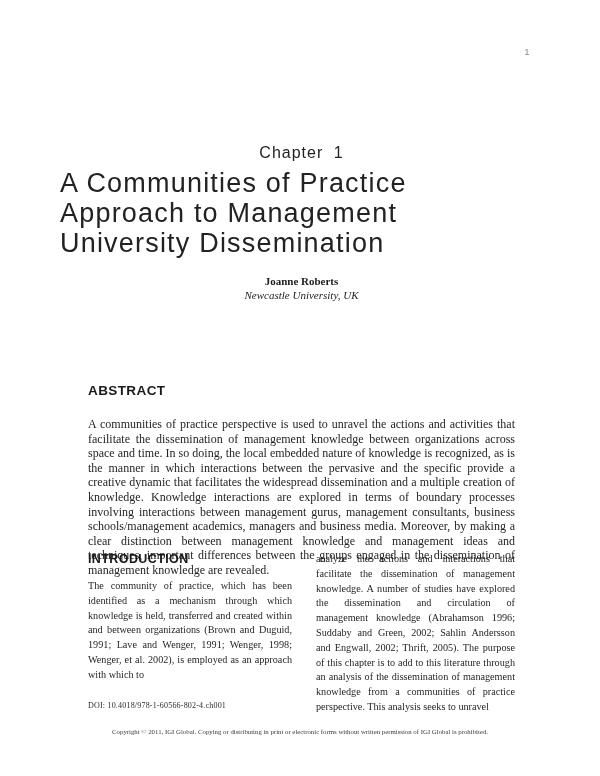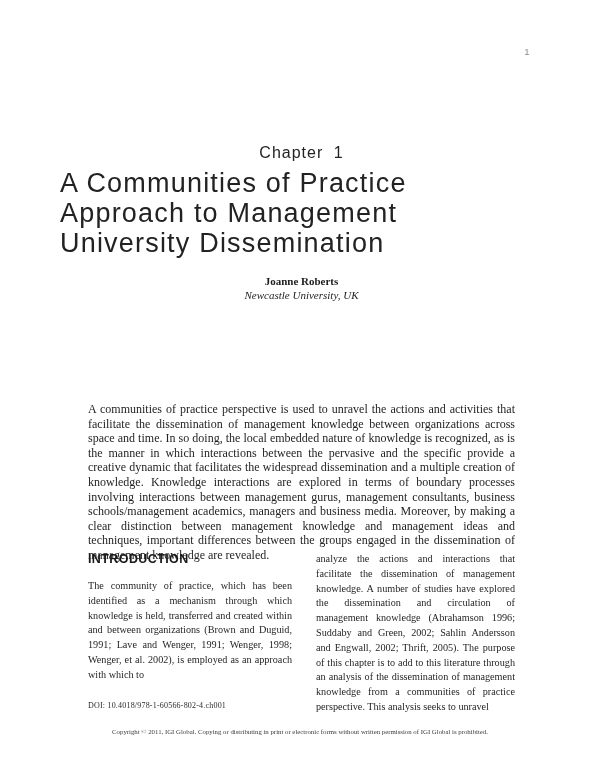--- a/index.html
+++ b/index.html
@@ -132,20 +132,21 @@
     <span>Approach to Management</span><br>
     <span>University Dissemination</span>
   </h1>
 
   <div class="byline">
     <div class="author">Joanne Roberts</div>
     <div class="affiliation">Newcastle University, UK</div>
   </div>
 
   <div class="abstract-block">
+    <div class="section-heading">ABSTRACT</div>
     <div class="abstract-body">A communities of practice perspective is used to unravel the actions and activities that facilitate the dissemination of management knowledge between organizations across space and time. In so doing, the local embedded nature of knowledge is recognized, as is the manner in which interactions between the pervasive and the specific provide a creative dynamic that facilitates the widespread dissemination and a multiple creation of knowledge. Knowledge interactions are explored in terms of boundary processes involving interactions between management gurus, management consultants, business schools/management academics, managers and business media. Moreover, by making a clear distinction between management knowledge and management ideas and techniques, important differences between the groups engaged in the dissemination of management knowledge are revealed.</div>
   </div>
 
   <div class="intro-block">
     <div class="col-left">
       <div class="section-heading">INTRODUCTION</div>
       <div class="col-text">The community of practice, which has been identified as a mechanism through which knowledge is held, transferred and created within and between organizations (Brown and Duguid, 1991; Lave and Wenger, 1991; Wenger, 1998; Wenger, et al. 2002), is employed as an approach with which to</div>
       <div class="doi-line">DOI: 10.4018/978-1-60566-802-4.ch001</div>
     </div>
     <div class="col-right">

